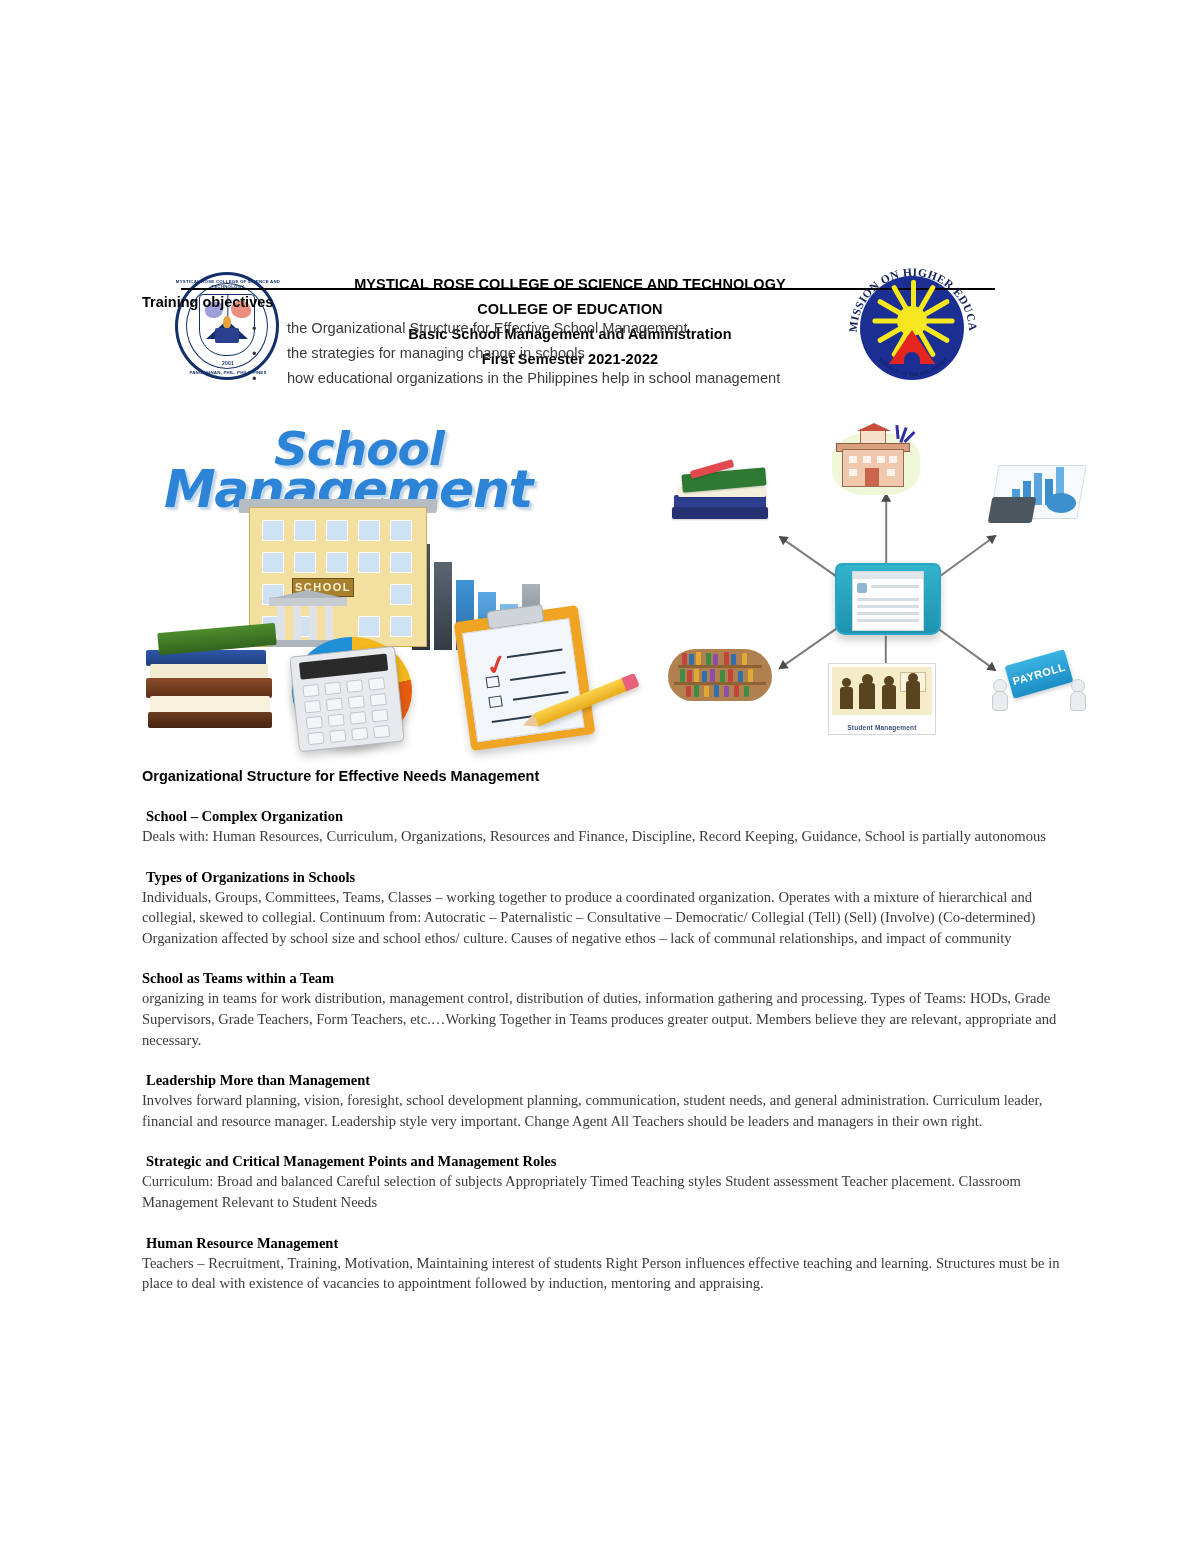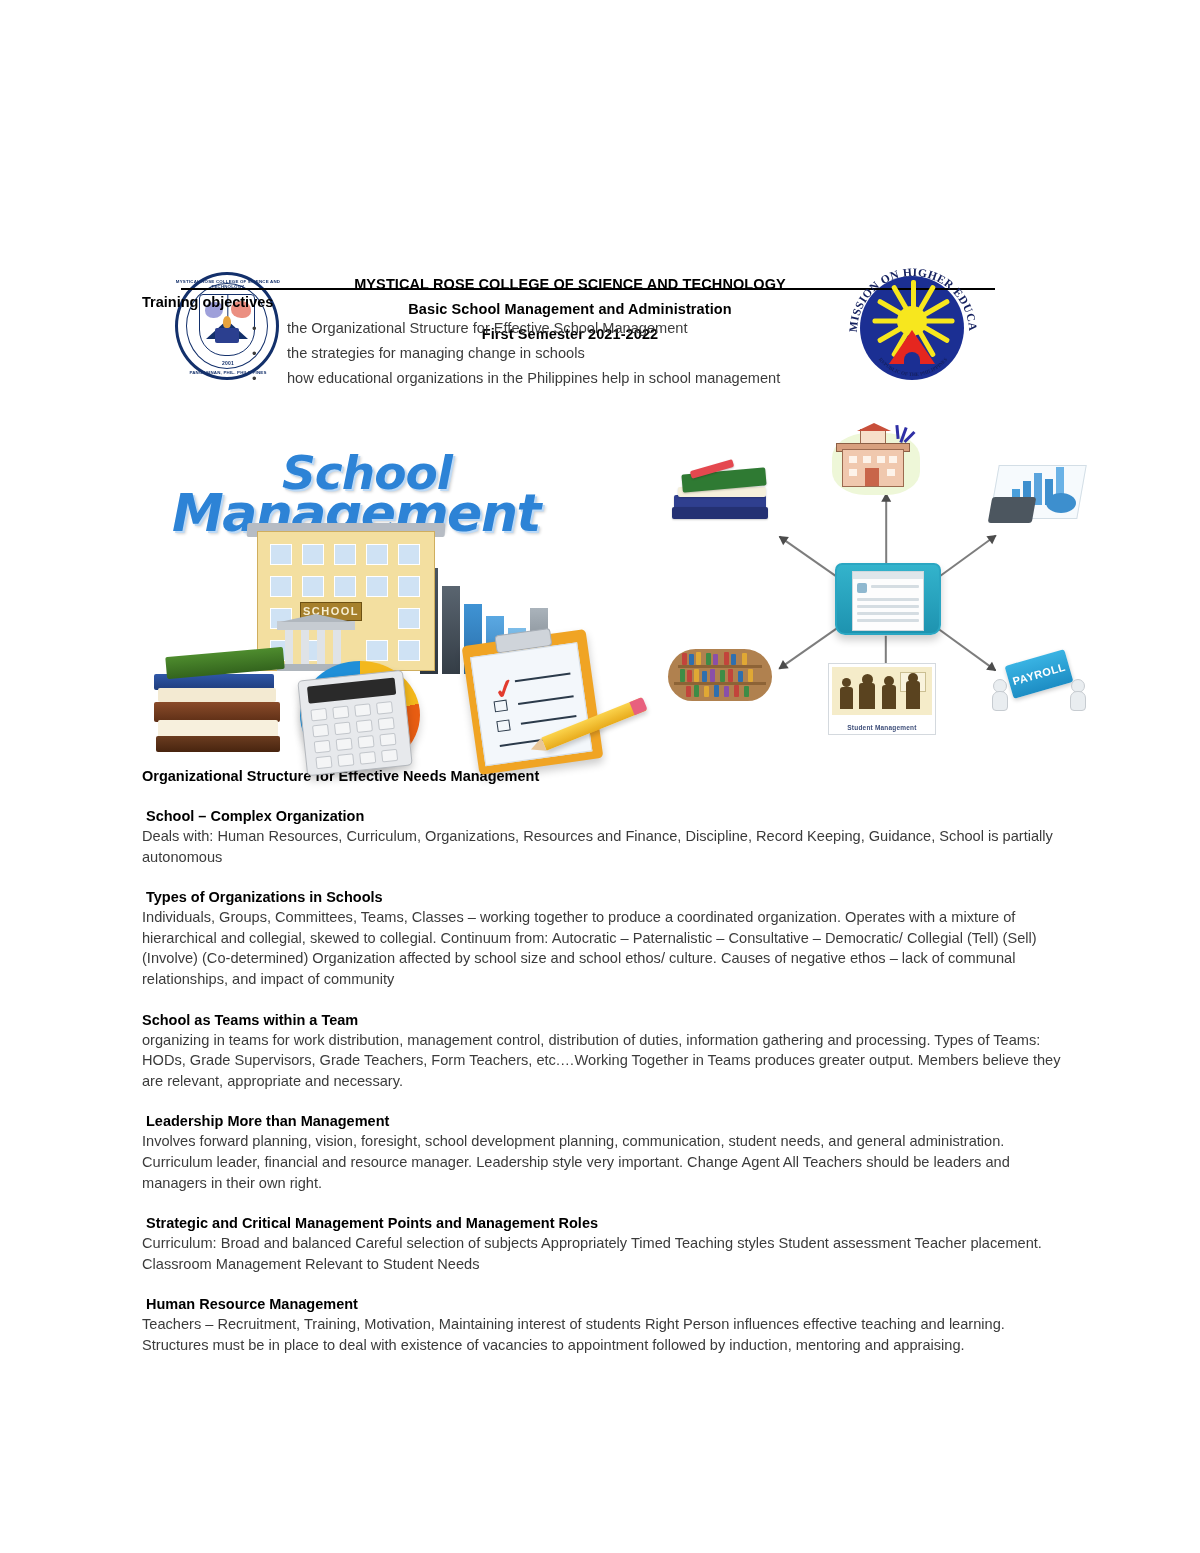--- a/index.html
+++ b/index.html
@@ -254,35 +254,35 @@
     line-height: 25px;
     color: #3b3b3b;
   }
   ul.objectives li::before {
     content: "\2022";
     position: absolute;
     left: 110px;
     font-size: 13px;
     color: #3b3b3b;
   }
-  .block { margin-top: 20px; }
+  .block { margin-top: 20px; font-family: Liberation Serif, serif; }
   .block .sec-title { margin-bottom: 0px; padding-left: 4px; }
 
   
   .figures {
     position: absolute;
     left: 140px; top: 415px;
     width: 960px; height: 360px;
   }
 
   
   .clip-left {
     position: absolute;
-    left: 12px; top: 0;
-    width: 540px; height: 360px; margin-top: 24px;
+    left: 4px; top: 0;
+    width: 540px; height: 360px;
   }
   .cl-word1 {
     position: absolute;
     left: 130px; top: 6px;
     font-family: "DejaVu Sans", sans-serif;
     font-size: 47px;
     font-weight: bold;
     font-style: italic;
     color: #2d83d6;
     text-shadow: 2px 2px 0 #bcd9f5, 3px 3px 3px rgba(0,0,0,.18);
@@ -718,20 +718,21 @@
         <div class="tri"></div>
         <div class="flame"></div>
         <div class="book"></div>
         <div class="year">2001</div>
         <div class="txt-bot">PANGASINAN, PHIL. PHILIPPINES</div>
       </div>
     </div>
 
     <div class="header-titles">
       <div>MYSTICAL ROSE COLLEGE OF SCIENCE AND TECHNOLOGY</div>
+      <div>COLLEGE OF EDUCATION</div>
       <div>Basic School Management and Administration</div>
       <div>First Semester 2021-2022</div>
     </div>
 
     <div class="logo-right">
       <div class="ched">
         <div class="disc"></div>
         <div class="ray" style="transform:rotate(0deg)"></div>
         <div class="ray" style="transform:rotate(30deg)"></div>
         <div class="ray" style="transform:rotate(60deg)"></div>

